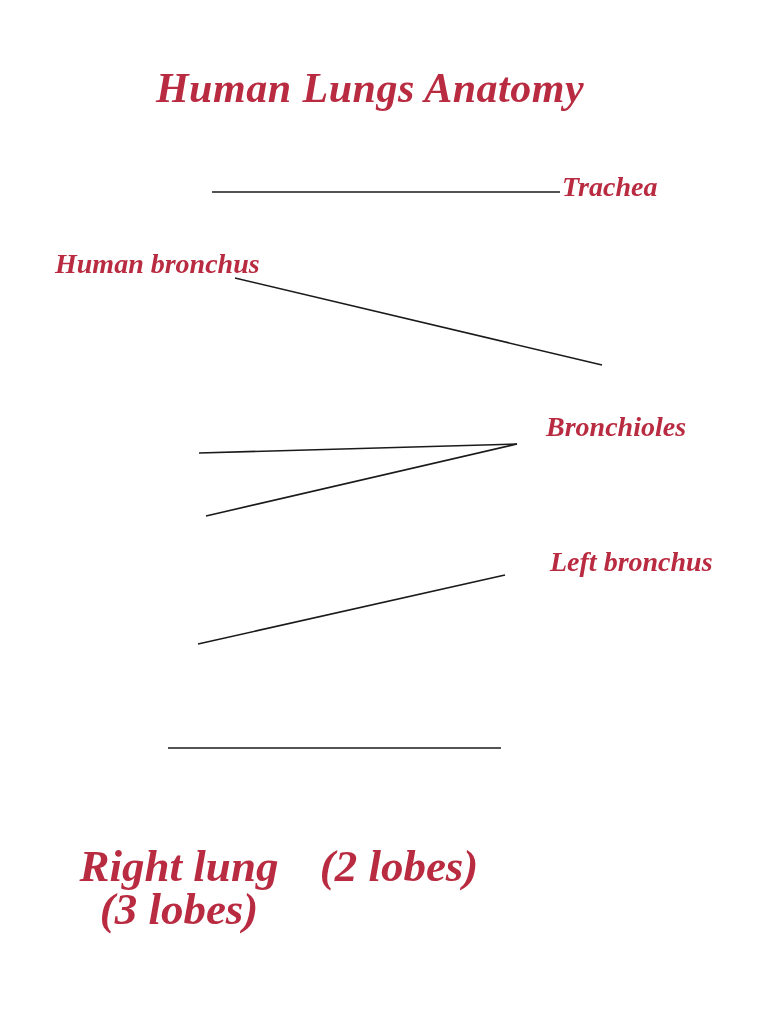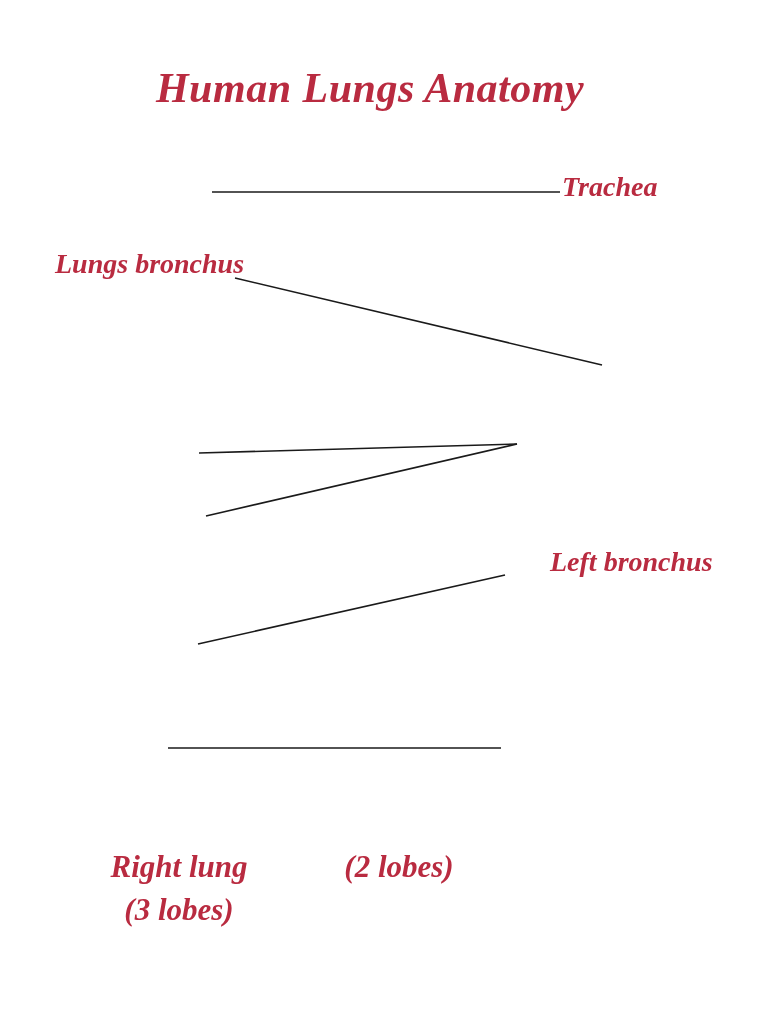--- a/index.html
+++ b/index.html
@@ -42,21 +42,21 @@
   }
   .pos-trachea        { left: 562px; top: 173px; }
   .pos-right-bronchus { left: 55px;  top: 250px; }
   .pos-bronchioles    { left: 546px; top: 413px; }
   .pos-left-bronchus  { left: 512px; top: 548px; margin-left: 38px; }
   .pos-alveoli        { left: 64px;  top: 725px; }
   .lung-caption {
     position: absolute;
     width: 220px;
     text-align: center;
-    font-size: 31px;
+    font-size: 45px;
     font-style: italic;
     font-weight: bold;
     line-height: 43px;
     color: var(--accent, #b92b40);
   }
   .pos-right-lung { left: 69px;  top: 845px; }
   .pos-left-lung  { left: 289px; top: 845px; }
 </style>
 </head>
 <body>
@@ -69,22 +69,23 @@
       <line x1="212" y1="192" x2="560" y2="192" stroke="#1a1a1a" stroke-width="1.6"></line>
       <line x1="235" y1="278" x2="602" y2="365" stroke="#1a1a1a" stroke-width="1.6"></line>
       <line x1="517" y1="444" x2="199" y2="453" stroke="#1a1a1a" stroke-width="1.6"></line>
       <line x1="517" y1="444" x2="206" y2="516" stroke="#1a1a1a" stroke-width="1.6"></line>
       <line x1="505" y1="575" x2="198" y2="644" stroke="#1a1a1a" stroke-width="1.6"></line>
       <line x1="168" y1="748" x2="501" y2="748" stroke="#1a1a1a" stroke-width="1.6"></line>
     </svg>
 
   <div class="part-label pos-trachea">Trachea</div>
 
-  <div class="part-label pos-right-bronchus">Lungs bronchus</div>
+  <div class="part-label pos-right-bronchus">Human bronchus</div>
 
+  <div class="part-label pos-bronchioles">Bronchioles</div>
 
   <div class="part-label pos-left-bronchus">Left bronchus</div>
 
 
   <div class="lung-caption pos-right-lung">
     <div>Right lung</div>
     <div>(3 lobes)</div>
   </div>
 
   <div class="lung-caption pos-left-lung">

